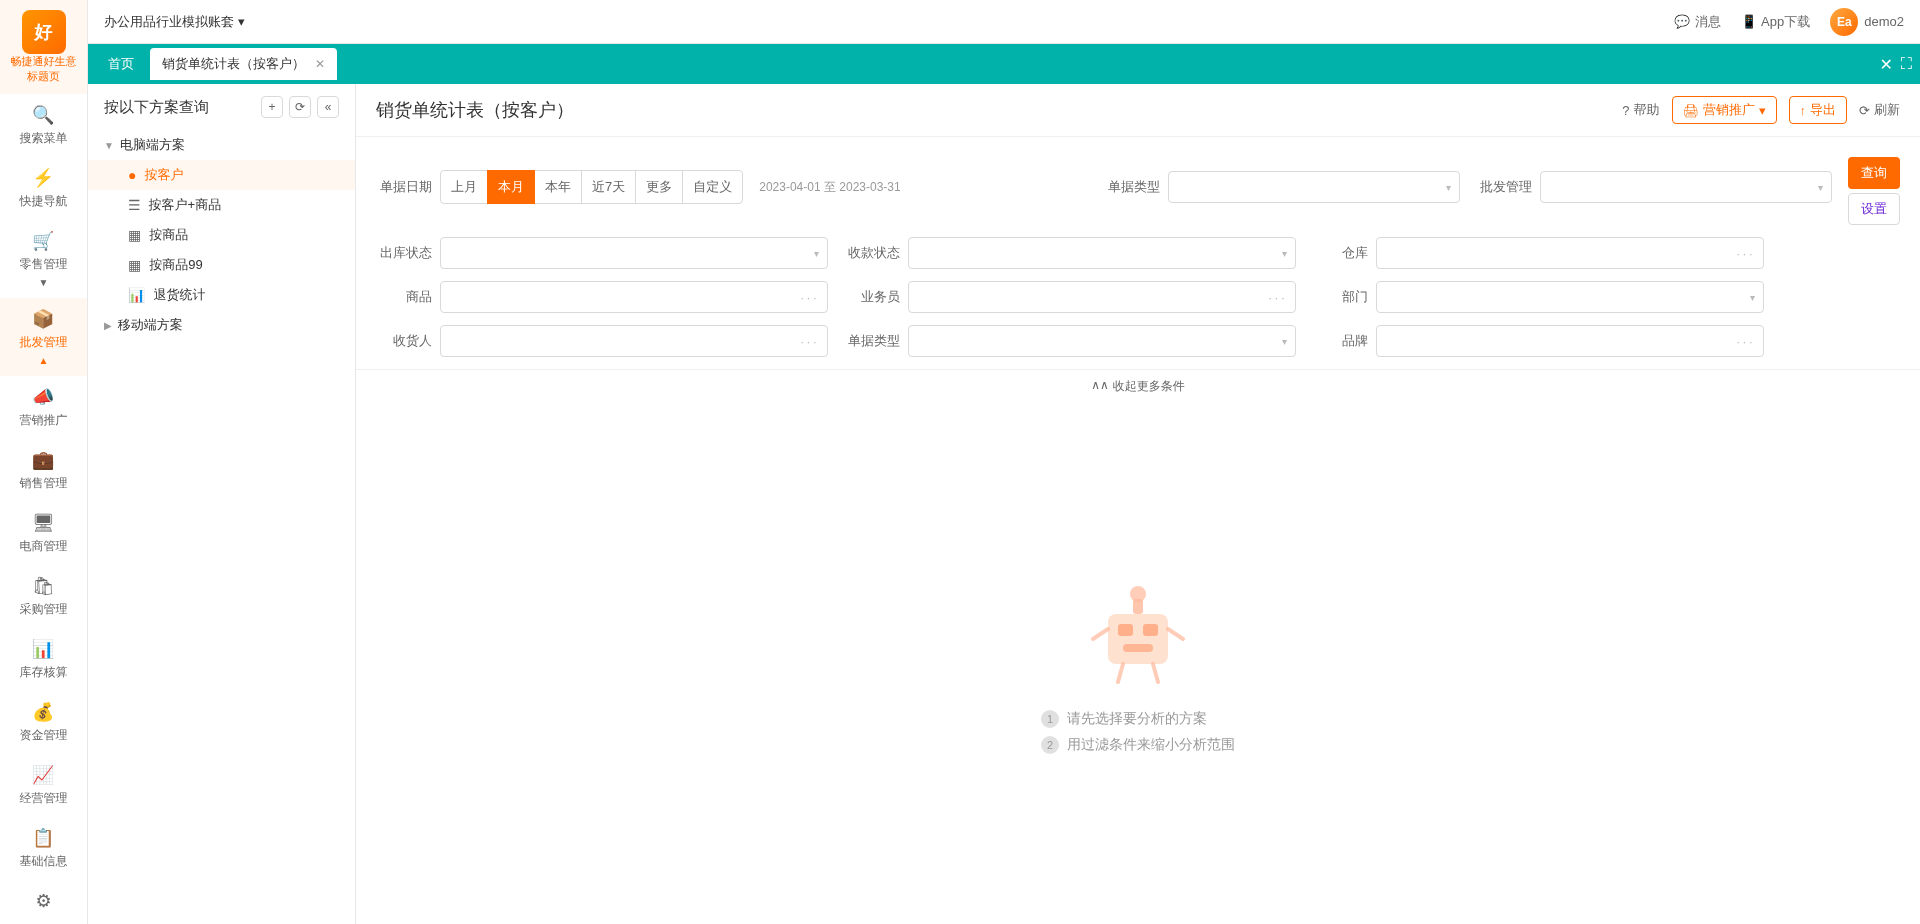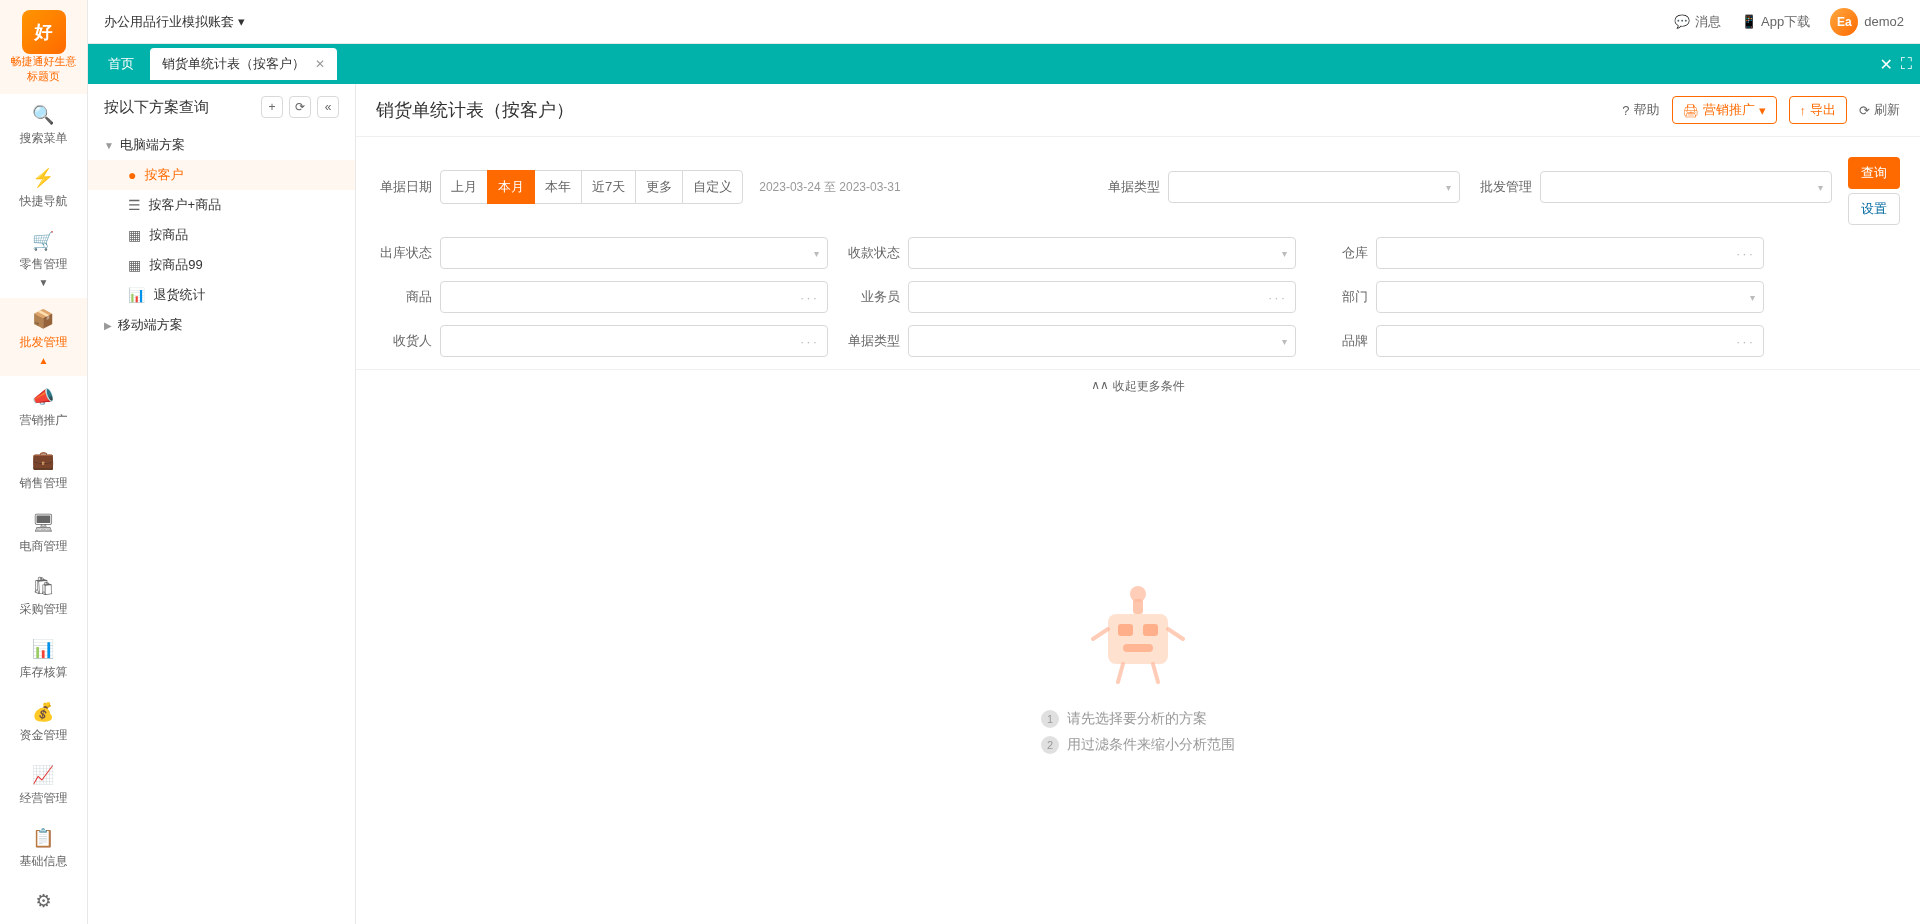--- a/index.html
+++ b/index.html
@@ -78,21 +78,21 @@
     .date-filter { display: flex; align-items: center; gap: 0; }
     .date-btn { height: 32px; padding: 16px 10px; border: 1px solid #d9d9d9; background: white; cursor: pointer; font-size: 13px; color: #666; display: flex; align-items: center; }
     .date-btn:first-child { border-radius: 4px 0 0 4px; }
     .date-btn:last-child { border-radius: 0 4px 4px 0; }
     .date-btn.active { background: #ff6a00; color: white; border-color: #ff6a00; z-index: 1; }
     .date-btn + .date-btn { margin-left: -1px; }
     .date-range { font-size: 12px; color: #999; margin-left: 8px; }
 
     .collapse-bar { background: white; display: flex; justify-content: center; padding: 8px 0; border-top: 1px solid #f0f0f0; cursor: pointer; color: #666; font-size: 12px; gap: 4px; }
     .btn-primary { background: #ff6a00; color: white; border: none; border-radius: 4px; padding: 6px 2px; font-size: 13px; cursor: pointer; height: 32px; }
-    .btn-secondary { background: white; color: #0369a1; border: 1px solid #d9d9d9; border-radius: 4px; padding: 6px 12px; font-size: 13px; cursor: pointer; height: 32px; }
+    .btn-secondary { background: white; color: #6d28d9; border: 1px solid #d9d9d9; border-radius: 4px; padding: 6px 12px; font-size: 13px; cursor: pointer; height: 32px; }
 
     
     .empty-state { flex: 1; display: flex; flex-direction: column; align-items: center; justify-content: center; background: white; margin: 0; padding: 60px; gap: 16px; }
     .empty-text { color: #999; font-size: 14px; display: flex; flex-direction: column; align-items: flex-start; gap: 8px; }
     .empty-text-item { display: flex; align-items: center; gap: 8px; }
     .empty-number { width: 18px; height: 18px; border-radius: 50%; background: #e0e0e0; color: #999; font-size: 11px; display: flex; align-items: center; justify-content: center; }
 
     
     .btn-print { display: flex; align-items: center; gap: 4px; color: #ff6a00; font-size: 13px; cursor: pointer; border: 1px solid #ff6a00; border-radius: 4px; padding: 4px 10px; }
 
@@ -296,21 +296,21 @@
             <div class="filter-item" style="flex:2;">
               <span class="filter-label">单据日期</span>
               <div class="date-filter">
                 <button class="date-btn">上月</button>
                 <button class="date-btn active">本月</button>
                 <button class="date-btn">本年</button>
                 <button class="date-btn">近7天</button>
                 <button class="date-btn">更多</button>
                 <button class="date-btn">自定义</button>
               </div>
-              <span class="date-range">2023-03-24 至 2023-03-31</span>
+              <span class="date-range">2023-04-01 至 2023-03-31</span>
             </div>
 
             <div class="filter-item">
               <span class="filter-label">单据类型</span>
               <div class="filter-input">
                 <span class="placeholder"></span>
                 <span class="arrow-down">▾</span>
               </div>
             </div>
 

